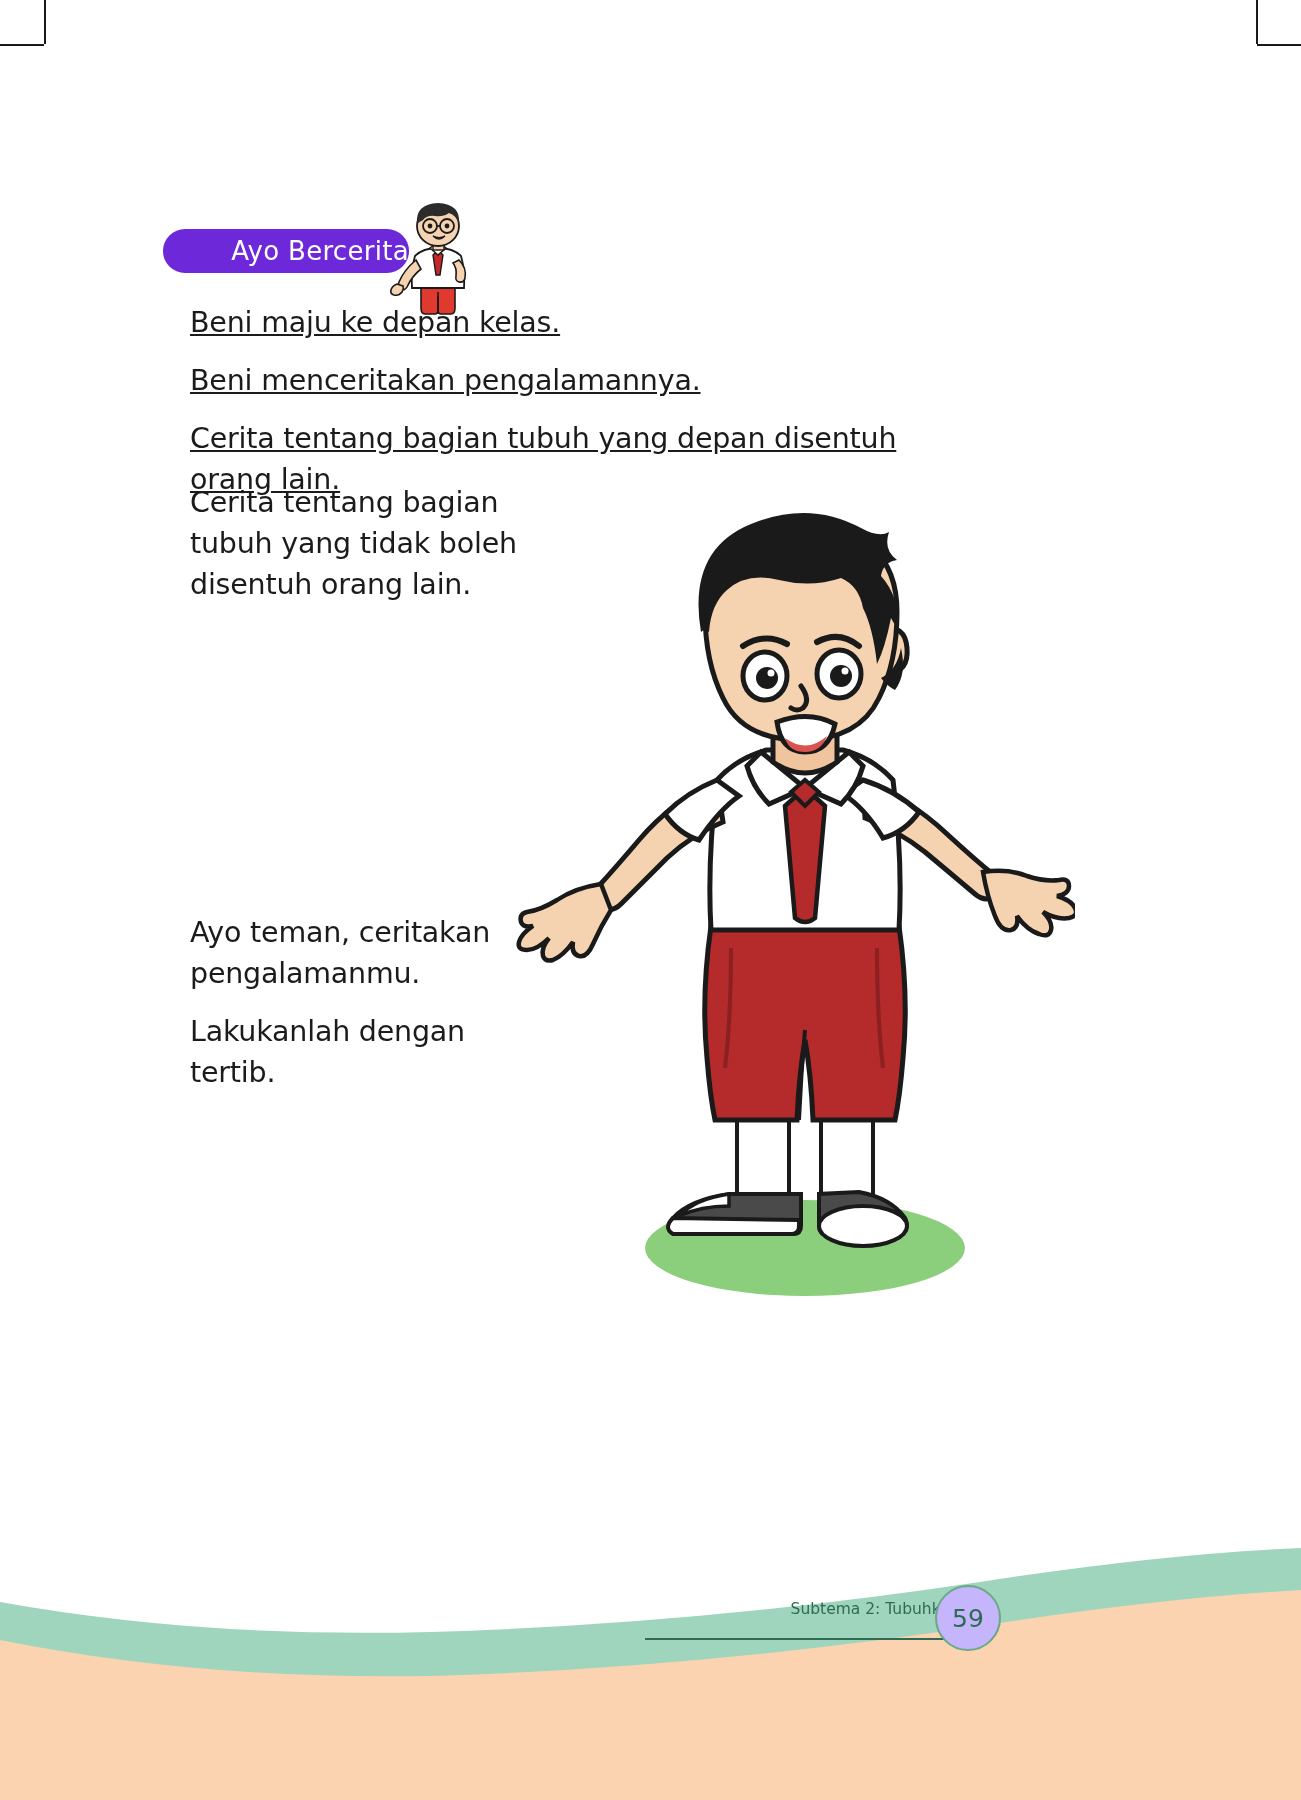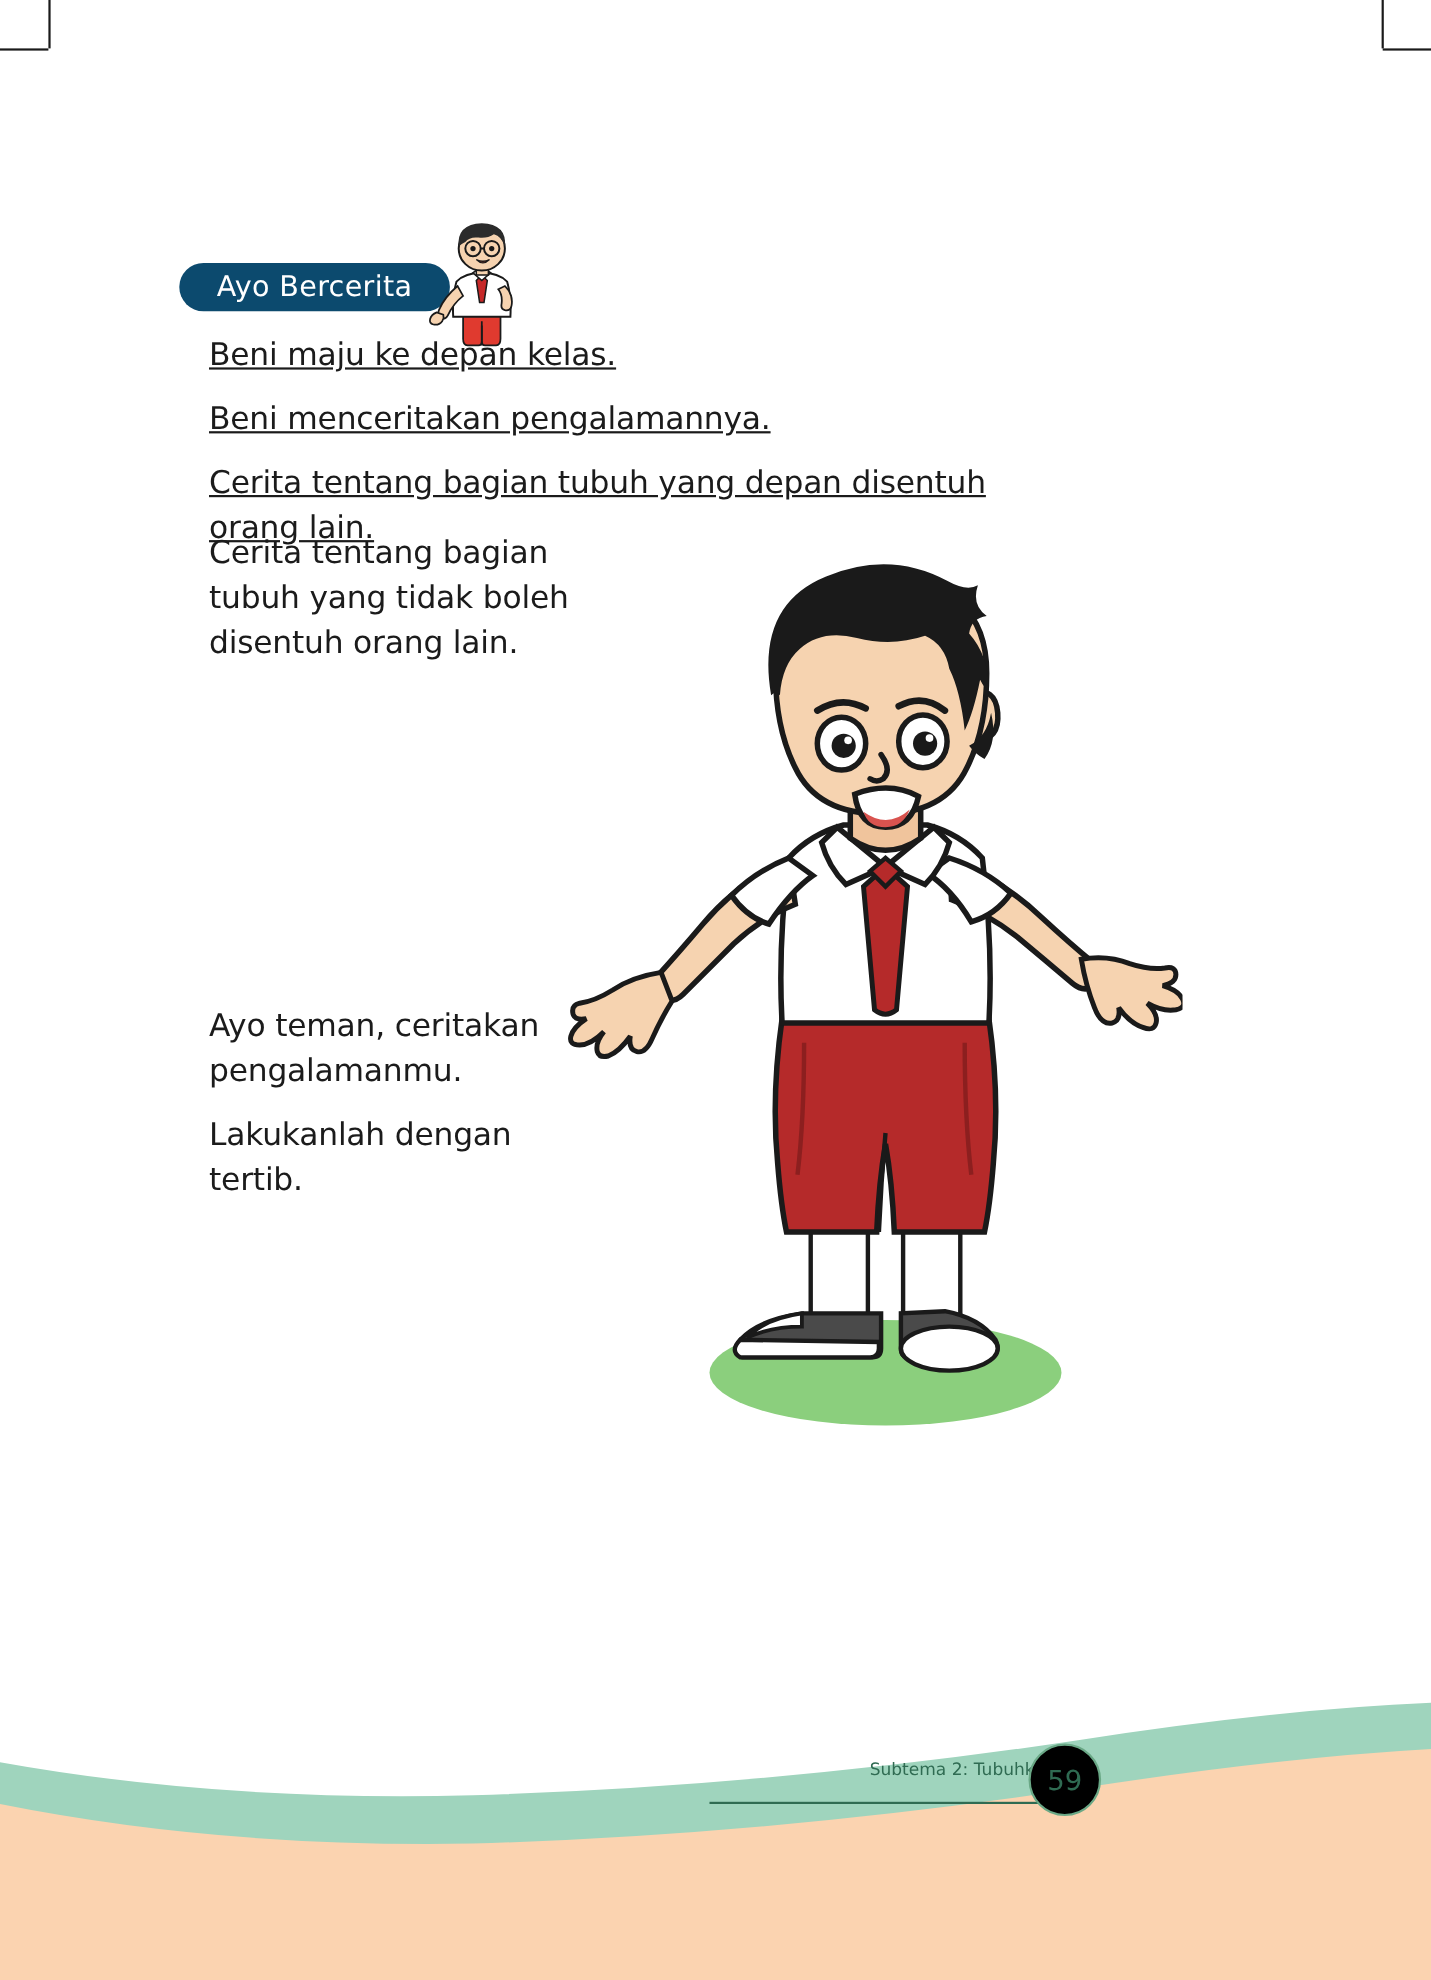--- a/index.html
+++ b/index.html
@@ -39,28 +39,28 @@
   .badge-wrap {
     position: absolute;
     left: 163px;
     top: 200px;
     width: 330px;
     height: 110px;
   }
   .badge-pill {
     position: absolute;
     left: 0;
-    top: 39px;
+    top: 29px;
     width: 246px;
     height: 44px;
     border-radius: 22px;
-    background: #0c4a6e;
+    background: #6d28d9;
     display: flex;
     align-items: center;
-    justify-content: center;
+    justify-content: flex-end;
   }
   .badge-pill span {
     color: #ffffff;
     font-size: 26px;
     font-family: "DejaVu Sans", sans-serif;
     font-weight: 400;
     letter-spacing: 0.3px;
     white-space: nowrap;
   }
   
@@ -112,21 +112,21 @@
     height: 0;
     border-top: 2px solid #2f6b52;
   }
   .page-badge {
     position: absolute;
     left: 935px;
     top: 1585px;
     width: 62px;
     height: 62px;
     border-radius: 50%;
-    background: #000000;
+    background: #c4b5fd;
     border: 2px solid #6aa886;
     display: flex;
     align-items: center;
     justify-content: center;
   }
   .page-badge span {
     color: #2f6b52;
     font-size: 25px;
     font-family: "DejaVu Sans", sans-serif;
   }

